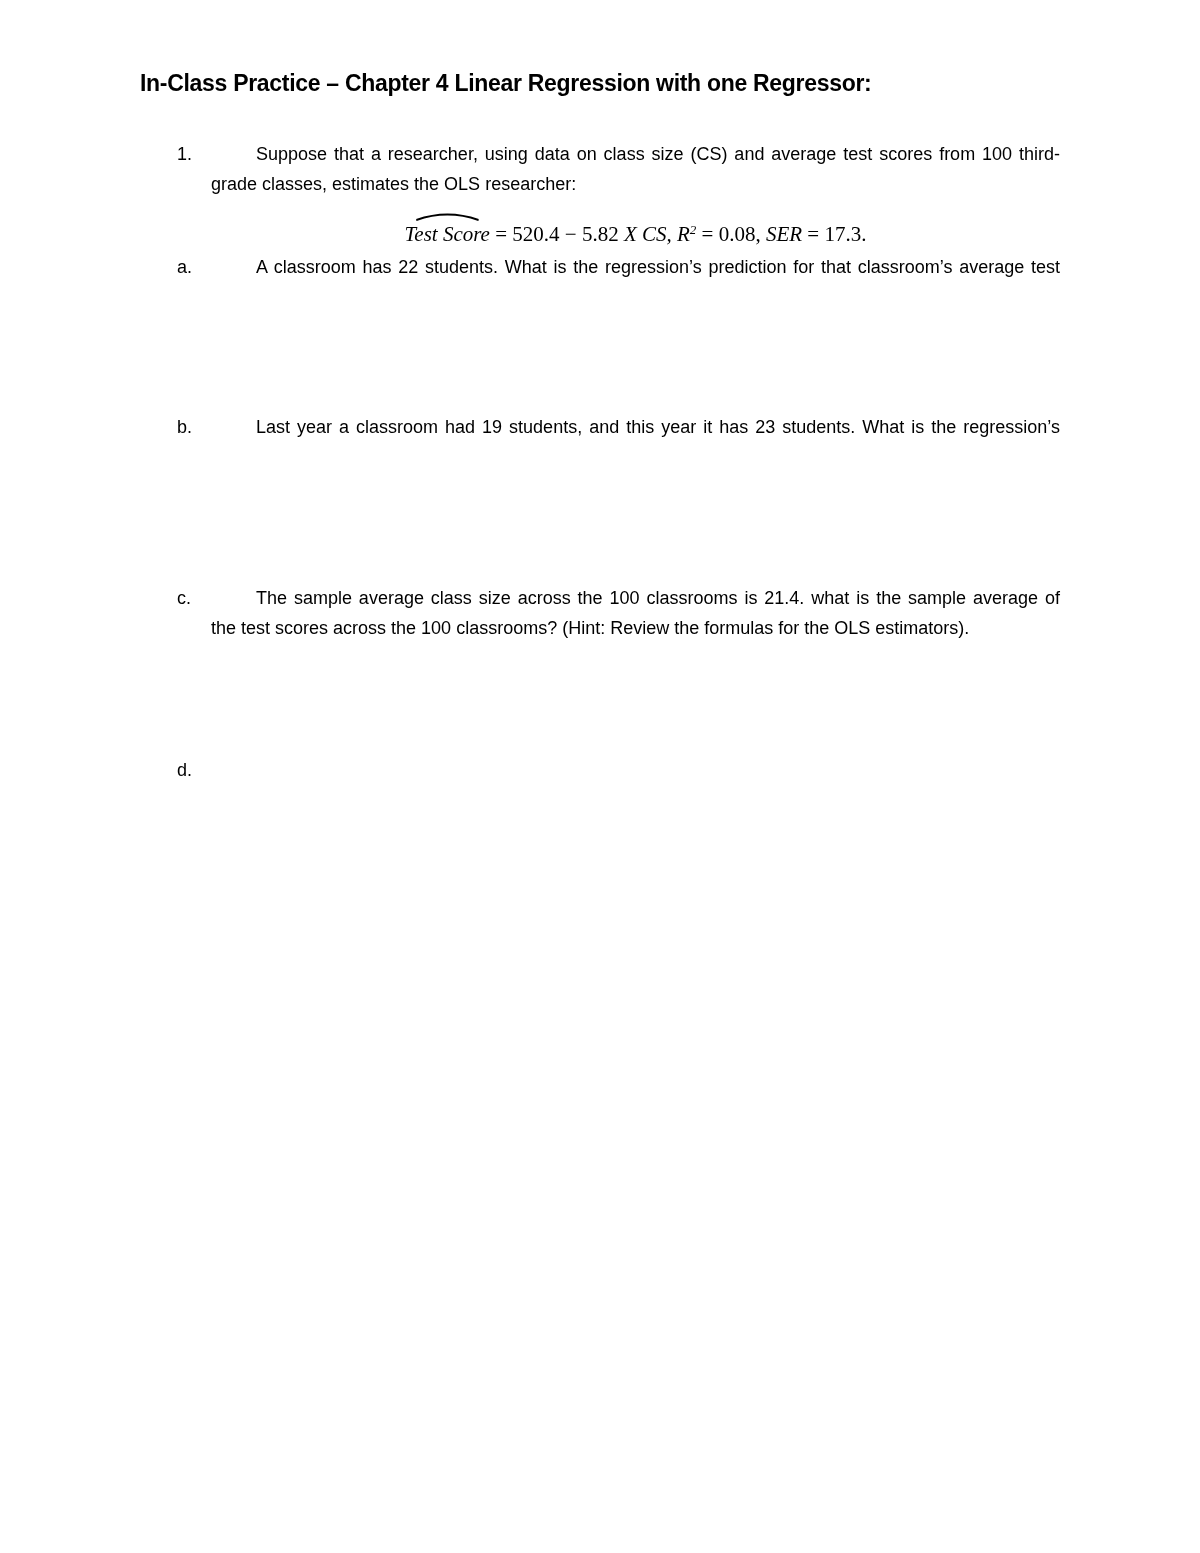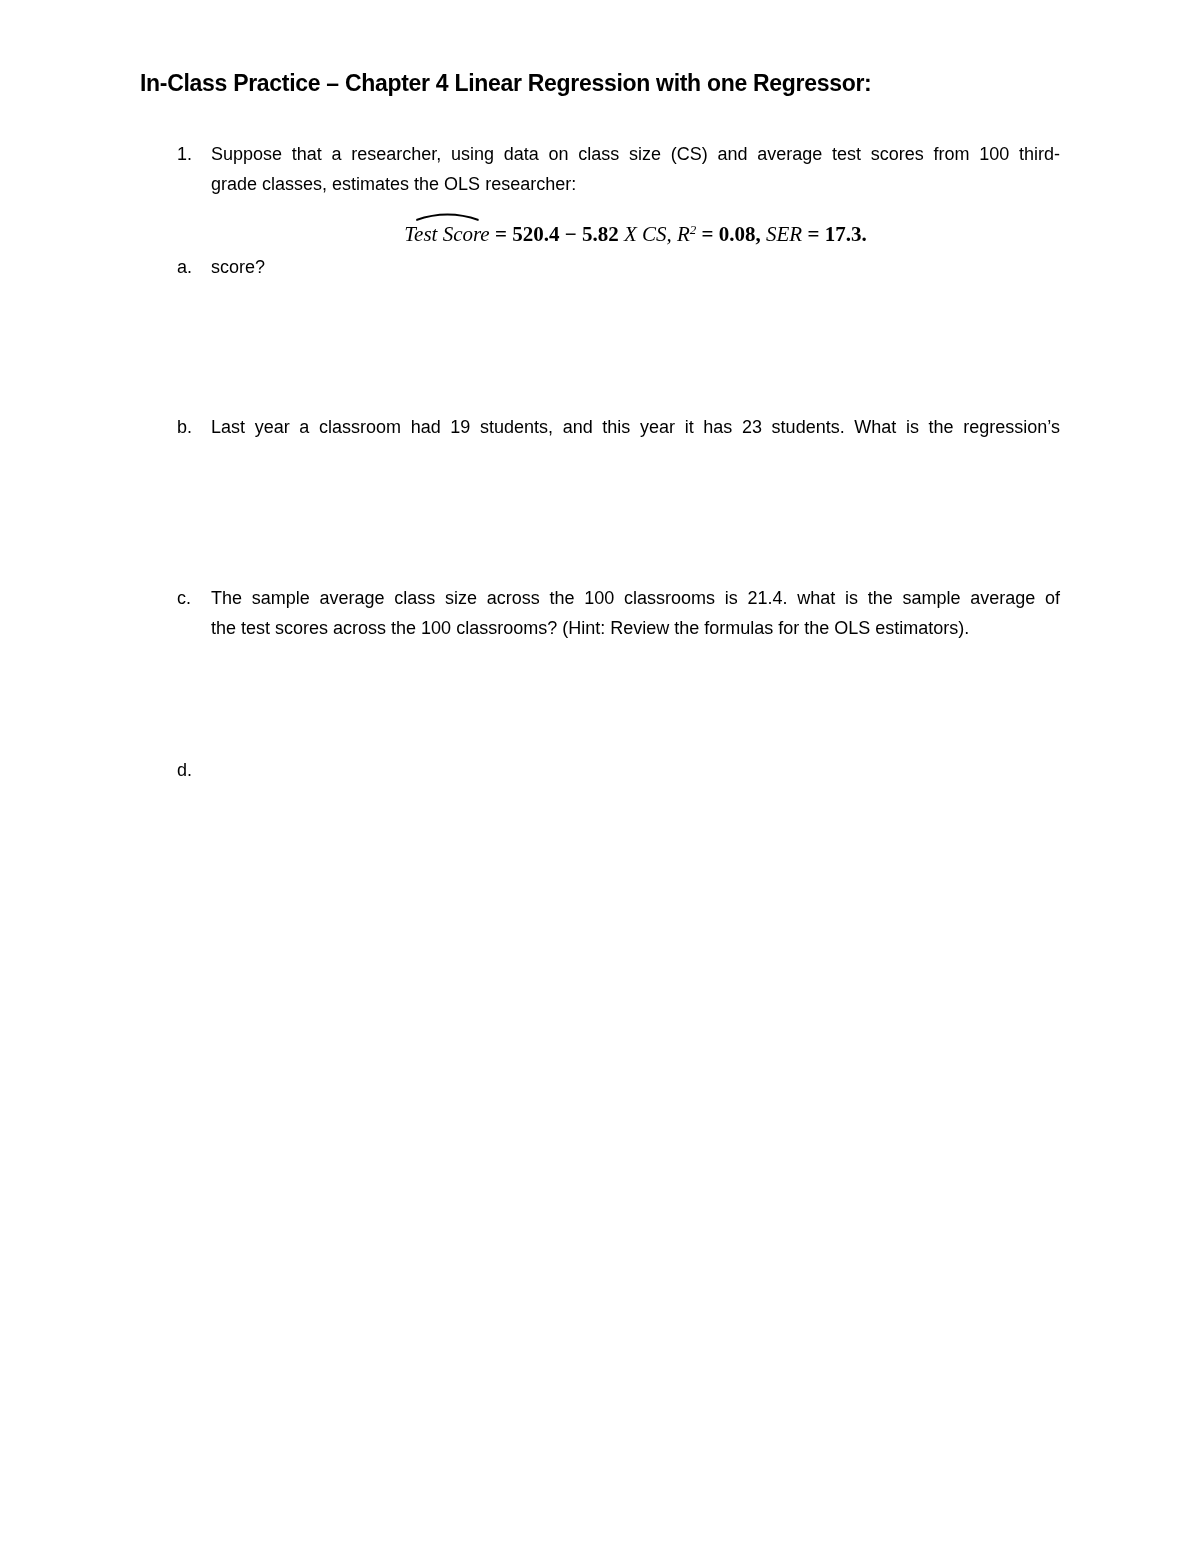--- a/index.html
+++ b/index.html
@@ -45,38 +45,39 @@
     width: 849px;
   }
   .line {
     font-size: 18px;
     line-height: 30px;
     text-align: justify;
     text-align-last: left;
   }
   .line.j {
     text-align-last: justify;
+    margin-left: 45px;
   }
   .equation {
     position: absolute;
     left: 211px;
     width: 849px;
     text-align: center;
     font-family: "Liberation Serif", serif;
     font-size: 21px;
     line-height: 30px;
     white-space: nowrap;
   }
   .mvar {
     font-style: italic;
     font-weight: 400;
   }
   .mnum {
     font-style: normal;
-    font-weight: 700;
+    font-weight: 400;
   }
   .msup {
     font-style: italic;
     font-size: 13px;
     line-height: 0;
     vertical-align: 7px;
   }
   .hat-wrap {
     position: relative;
     display: inline-block;
@@ -118,21 +119,21 @@
     </div>
   </div>
 
   <div class="equation" style="top:219px"><span class="hat-wrap"><svg class="hat" viewBox="0 0 100 9" preserveAspectRatio="none">
           <path d="M2,8 Q50,-3 98,8" fill="none" stroke="#000000" stroke-width="2.2"></path>
         </svg><span class="mvar">Test Score</span></span><span class="mnum"> = 520.4 − 5.82 </span><span class="mvar">X CS, </span><span class="mvar">R</span><sup class="msup">2</sup><span class="mnum"> = 0.08, </span><span class="mvar">SER</span><span class="mnum"> = 17.3.</span></div>
 
   <div class="block" style="top:252px">
     <span class="label">a.</span>
     <div class="btext">
-      <div class="line">score?</div>
+      <div class="line j">A classroom has 22 students. What is the regression’s prediction for that classroom’s average test</div>
     </div>
   </div>
 
   <div class="block" style="top:412px">
     <span class="label">b.</span>
     <div class="btext">
       <div class="line j">Last year a classroom had 19 students, and this year it has 23 students. What is the regression’s</div>
     </div>
   </div>
 

